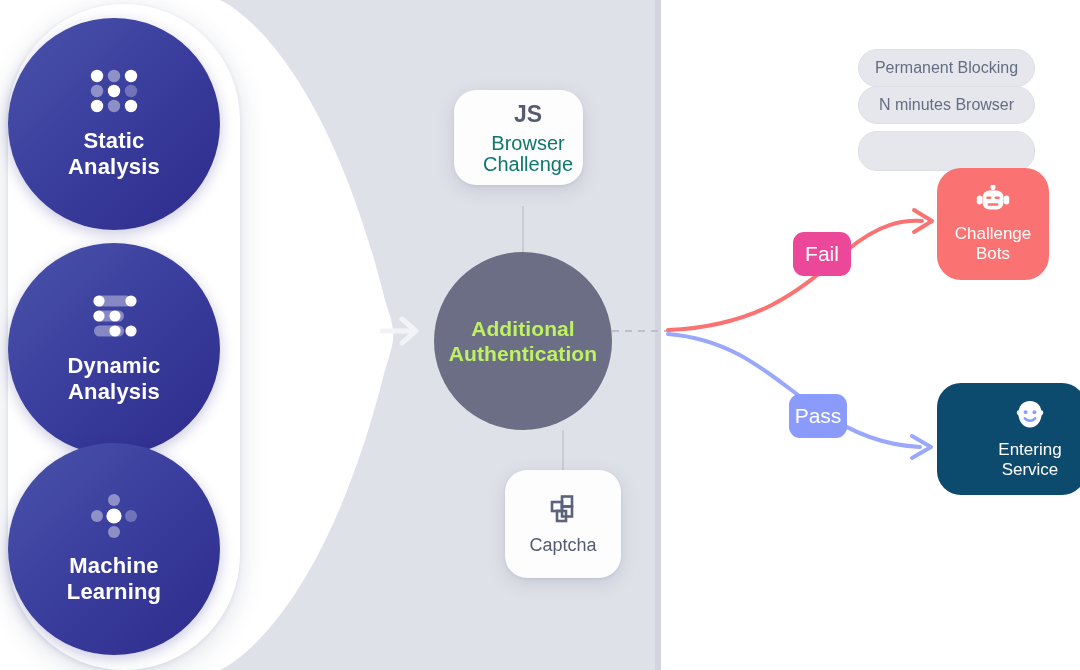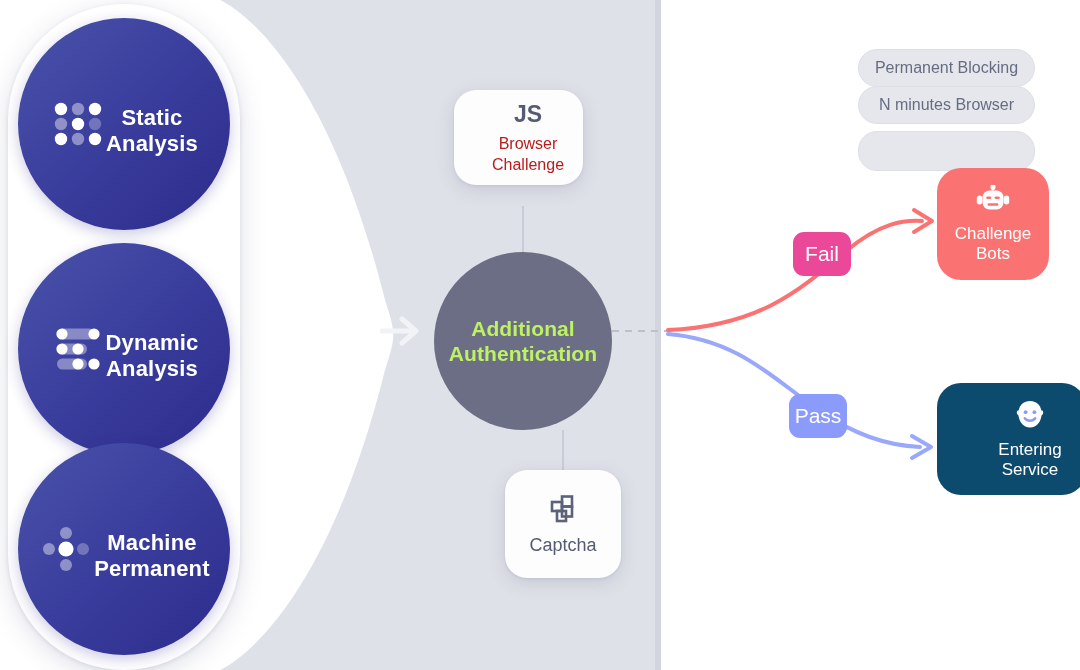--- a/index.html
+++ b/index.html
@@ -24,26 +24,27 @@
     width: 232px;
     height: 666px;
     background: #ffffff;
     border-radius: 118px;
     box-shadow: 0 6px 26px rgba(60,70,110,0.17), 0 1px 4px rgba(60,70,110,0.10);
     z-index: 6;
   }
 
   .detector {
     position: absolute;
-    left: 18px;
+    left: 8px;
     width: 212px;
     height: 212px;
     border-radius: 50%;
     background: linear-gradient(135deg, #4a53aa 0%, #3b3f9e 45%, #2d2b8c 100%);
     display: flex;
+    flex-direction: column;
     align-items: center;
     justify-content: center;
     z-index: 8;
     box-shadow: 0 4px 14px rgba(45,43,140,0.26);
   }
   .detector-label {
     color: #ffffff;
     font-weight: bold;
     font-size: 22px;
     line-height: 26px;
@@ -74,21 +75,21 @@
     align-items: center;
     justify-content: center;
     z-index: 7;
     color: #585f77;
   }
   #js-card { left: 454px; top: 90px; width: 110px; height: 95px; padding-left: 19px; }
   #captcha-card { left: 505px; top: 470px; width: 116px; height: 108px; }
 
   .js-title { font-size: 23px; font-weight: bold; color: #545b73; line-height: 26px; }
   .js-sub {
-    font-size: 16px; color: #b91c1c; line-height: 21px;
+    font-size: 20px; color: #0f766e; line-height: 21px;
     text-align: center; margin-top: 6px; white-space: pre-line;
   }
   .captcha-label { font-size: 18px; color: #545b73; margin-top: 10px; }
 
   .auth-circle {
     position: absolute;
     left: 434px; top: 252px;
     width: 178px; height: 178px;
     border-radius: 50%;
     background: #6b6e84;
@@ -202,21 +203,21 @@
 
   <div class="detector" id="detector-ml" style="top:443px">
     <svg class="det-icon" viewBox="0 0 56 46">
       <circle cx="28" cy="7" r="6.0" fill="#ffffff" opacity="0.42"></circle>
       <circle cx="11" cy="23" r="6.0" fill="#ffffff" opacity="0.42"></circle>
       <circle cx="45" cy="23" r="6.0" fill="#ffffff" opacity="0.28"></circle>
       <circle cx="28" cy="39" r="6.0" fill="#ffffff" opacity="0.42"></circle>
       <circle cx="28" cy="23" r="7.6" fill="#ffffff"></circle>
     </svg>
     <div class="detector-label">Machine
-Permanent</div>
+Learning</div>
   </div>
 
   <svg class="edges" viewBox="0 0 1080 670">
     <line x1="523" y1="206" x2="523" y2="254" stroke="#c9ccd6" stroke-width="2"></line>
     <line x1="563" y1="430" x2="563" y2="470" stroke="#c9ccd6" stroke-width="2"></line>
     <line x1="612" y1="331" x2="672" y2="331" stroke="#bcc0cc" stroke-width="2" stroke-dasharray="7 6"></line>
   </svg>
 
   <div class="challenge-card" id="js-card">
     <div class="js-title">JS</div>

